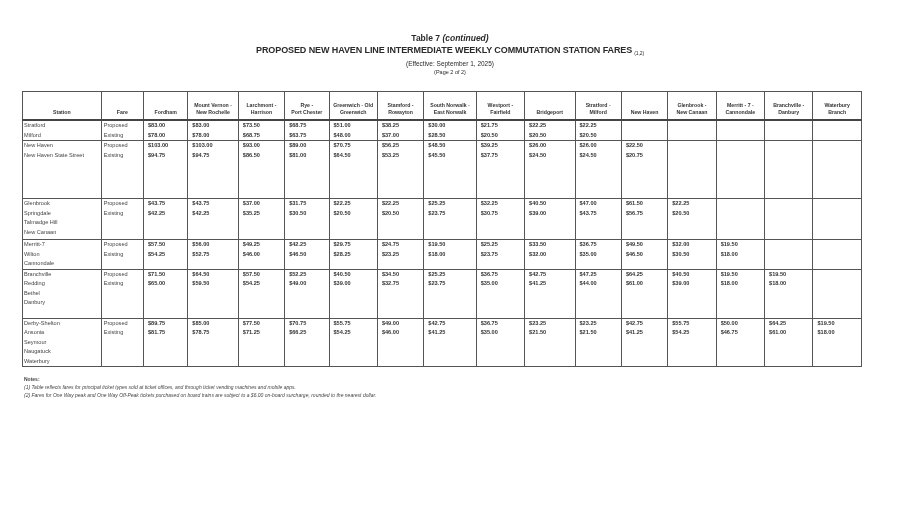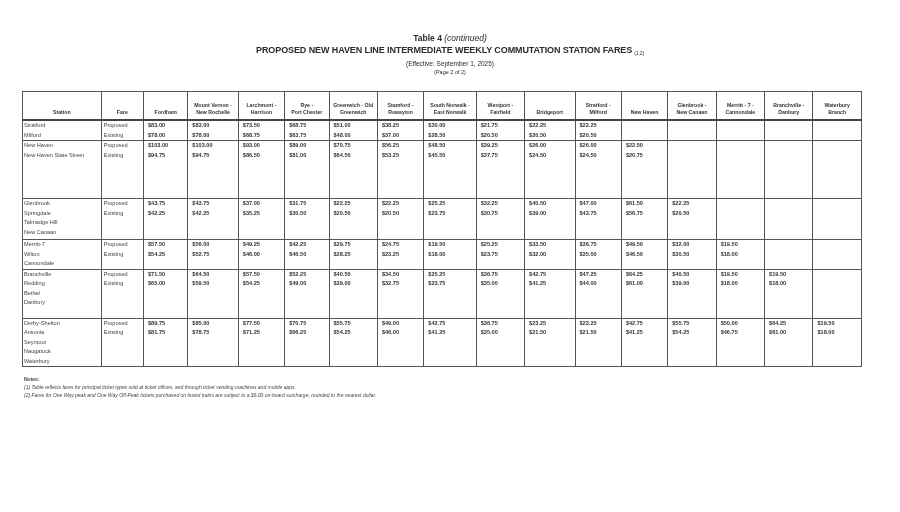--- a/index.html
+++ b/index.html
@@ -1,19 +1,19 @@
 <!DOCTYPE html>
 <html><head>
 <meta charset="utf-8">
 <style>
   html, body { margin:0; padding:0; background:#ffffff; }
   body { width:900px; height:512px; position:relative; overflow:hidden; font-family:"Liberation Sans", sans-serif; color:#2a2a2a; }
   .title-block { position:absolute; left:0; top:33px; width:900px; text-align:center; }
   .t1 { font-size:8.5px; font-weight:bold; line-height:11px; }
-  .t1 i { font-weight:normal; }
+  .t1 i { font-weight:bold; }
   .t2 { font-size:9px; font-weight:bold; line-height:12px; letter-spacing:-0.1px; }
   .t2 sub { font-size:5px; font-weight:normal; vertical-align:-2px; margin-left:2px; }
   .t3 { font-size:6.5px; line-height:9px; }
   .t4 { font-size:5.5px; line-height:8px; }
 
   table.fares { position:absolute; left:22px; top:91px; width:840px; border-collapse:collapse; table-layout:fixed; }
   table.fares th, table.fares td { border:1px solid #555; padding:0; vertical-align:top; }
   table.fares thead th { height:24px; font-size:5.2px; font-weight:bold; text-align:center; vertical-align:bottom; padding-bottom:3px; line-height:7px; color:#333; }
   table.fares thead { border-bottom:2px solid #444; }
   table.fares tbody tr { border-top:1.5px solid #444; }
@@ -26,21 +26,21 @@
   tr.r5 td { height:48px; }
 
   .notes { position:absolute; left:24px; top:375px; font-size:5px; line-height:8px; color:#444; }
   .notes .nh { font-weight:bold; font-style:normal; }
   .notes .ni { font-style:italic; }
 </style>
 </head>
 <body>
 
 <div class="title-block">
-  <div class="t1"><span>Table 4</span> <i>(continued)</i></div>
+  <div class="t1"><span>Table 7</span> <i>(continued)</i></div>
   <div class="t2"><span>PROPOSED NEW HAVEN LINE INTERMEDIATE WEEKLY COMMUTATION STATION FARES</span><sub>(1,2)</sub></div>
   <div class="t3">(Effective:  September 1, 2025)</div>
   <div class="t4">(Page 2 of 2)</div>
 </div>
 
 <table class="fares">
   <colgroup>
     <col style="width:78px">
       <col style="width:42px">
     <col style="width:44px">

